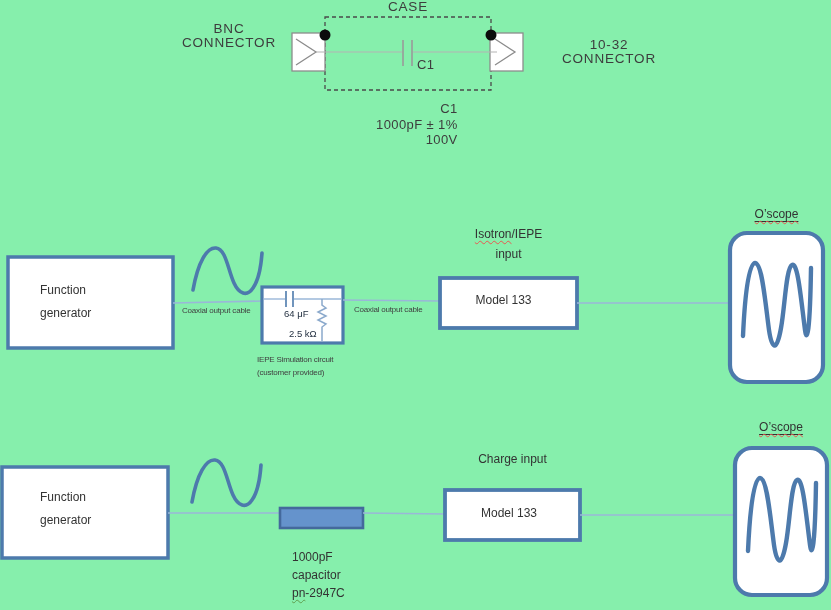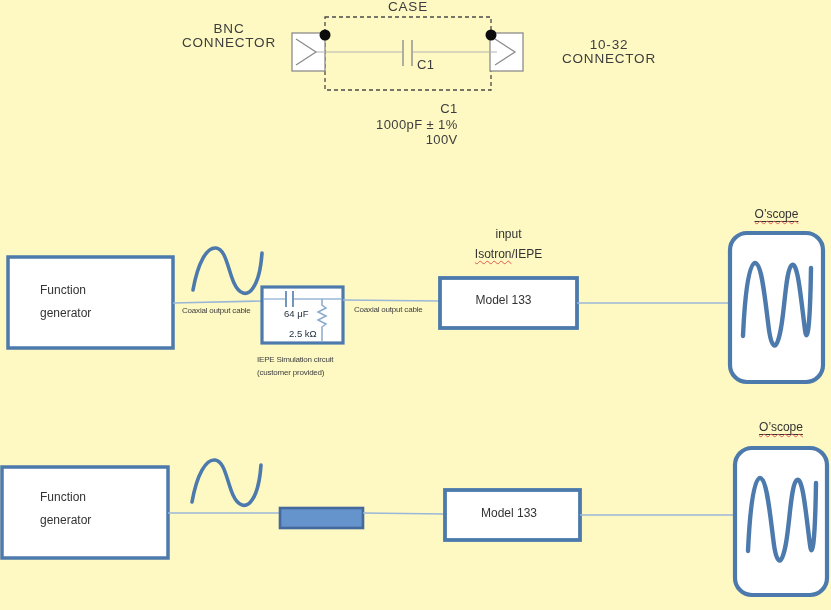--- a/index.html
+++ b/index.html
@@ -1,19 +1,19 @@
 <!DOCTYPE html>
 <html><head>
 <meta charset="utf-8">
 <style>
   html,body{margin:0;padding:0;background:#fff;}
   #canvas{
     position:relative;
     width:831px;height:610px;
-    background:#fef9c3;
+    background:#86efac;
     font-family:"Liberation Sans",sans-serif;
     overflow:hidden;
   }
   #shape-layer{position:absolute;left:0;top:0;width:831px;height:610px;}
   .lbl{position:absolute;color:#262626;white-space:nowrap;}
   .schematic-text{
     color:#3d3d3d;
     font-size:13.5px;
     letter-spacing:0.8px;
     line-height:14px;
@@ -140,36 +140,42 @@
   <div class="lbl circ-val" style="left:289px;top:328px;">2.5 kΩ</div>
 
   <div class="lbl tiny" style="left:257px;top:353px;line-height:13px;">
     <div>IEPE Simulation circuit</div>
     <div>(customer provided)</div>
   </div>
 
   <div class="lbl tiny" style="left:354px;top:305px;">Coaxial output cable</div>
 
   <div class="lbl big center" style="left:440px;top:224px;width:137px;line-height:20px;">
+    <div><span class="misspell">Isotron</span><span>/IEPE</span></div>
     <div>input</div>
-    <div><span class="misspell">Isotron</span><span>/IEPE</span></div>
   </div>
 
   <div class="lbl big center" style="left:440px;top:293px;width:127px;">Model 133</div>
 
   <div class="lbl big center" style="left:730px;top:207px;width:93px;">
     <span class="uline"><span class="misspell">O’scope</span></span>
   </div>
 
   <div class="lbl big" style="left:40px;top:486px;line-height:23px;">
     <div>Function</div>
     <div>generator</div>
   </div>
 
+  <div class="lbl big center" style="left:445px;top:452px;width:135px;">Charge input</div>
 
   <div class="lbl big center" style="left:445px;top:506px;width:128px;">Model 133</div>
 
+  <div class="lbl big" style="left:292px;top:548px;line-height:18px;">
+    <div>1000pF</div>
+    <div>capacitor</div>
+    <div><span class="grammar">pn</span><span>-2947C</span></div>
+  </div>
 
   <div class="lbl big center" style="left:735px;top:420px;width:92px;">
     <span class="uline"><span class="misspell">O’scope</span></span>
   </div>
 
 </div>
 
 </body></html>

